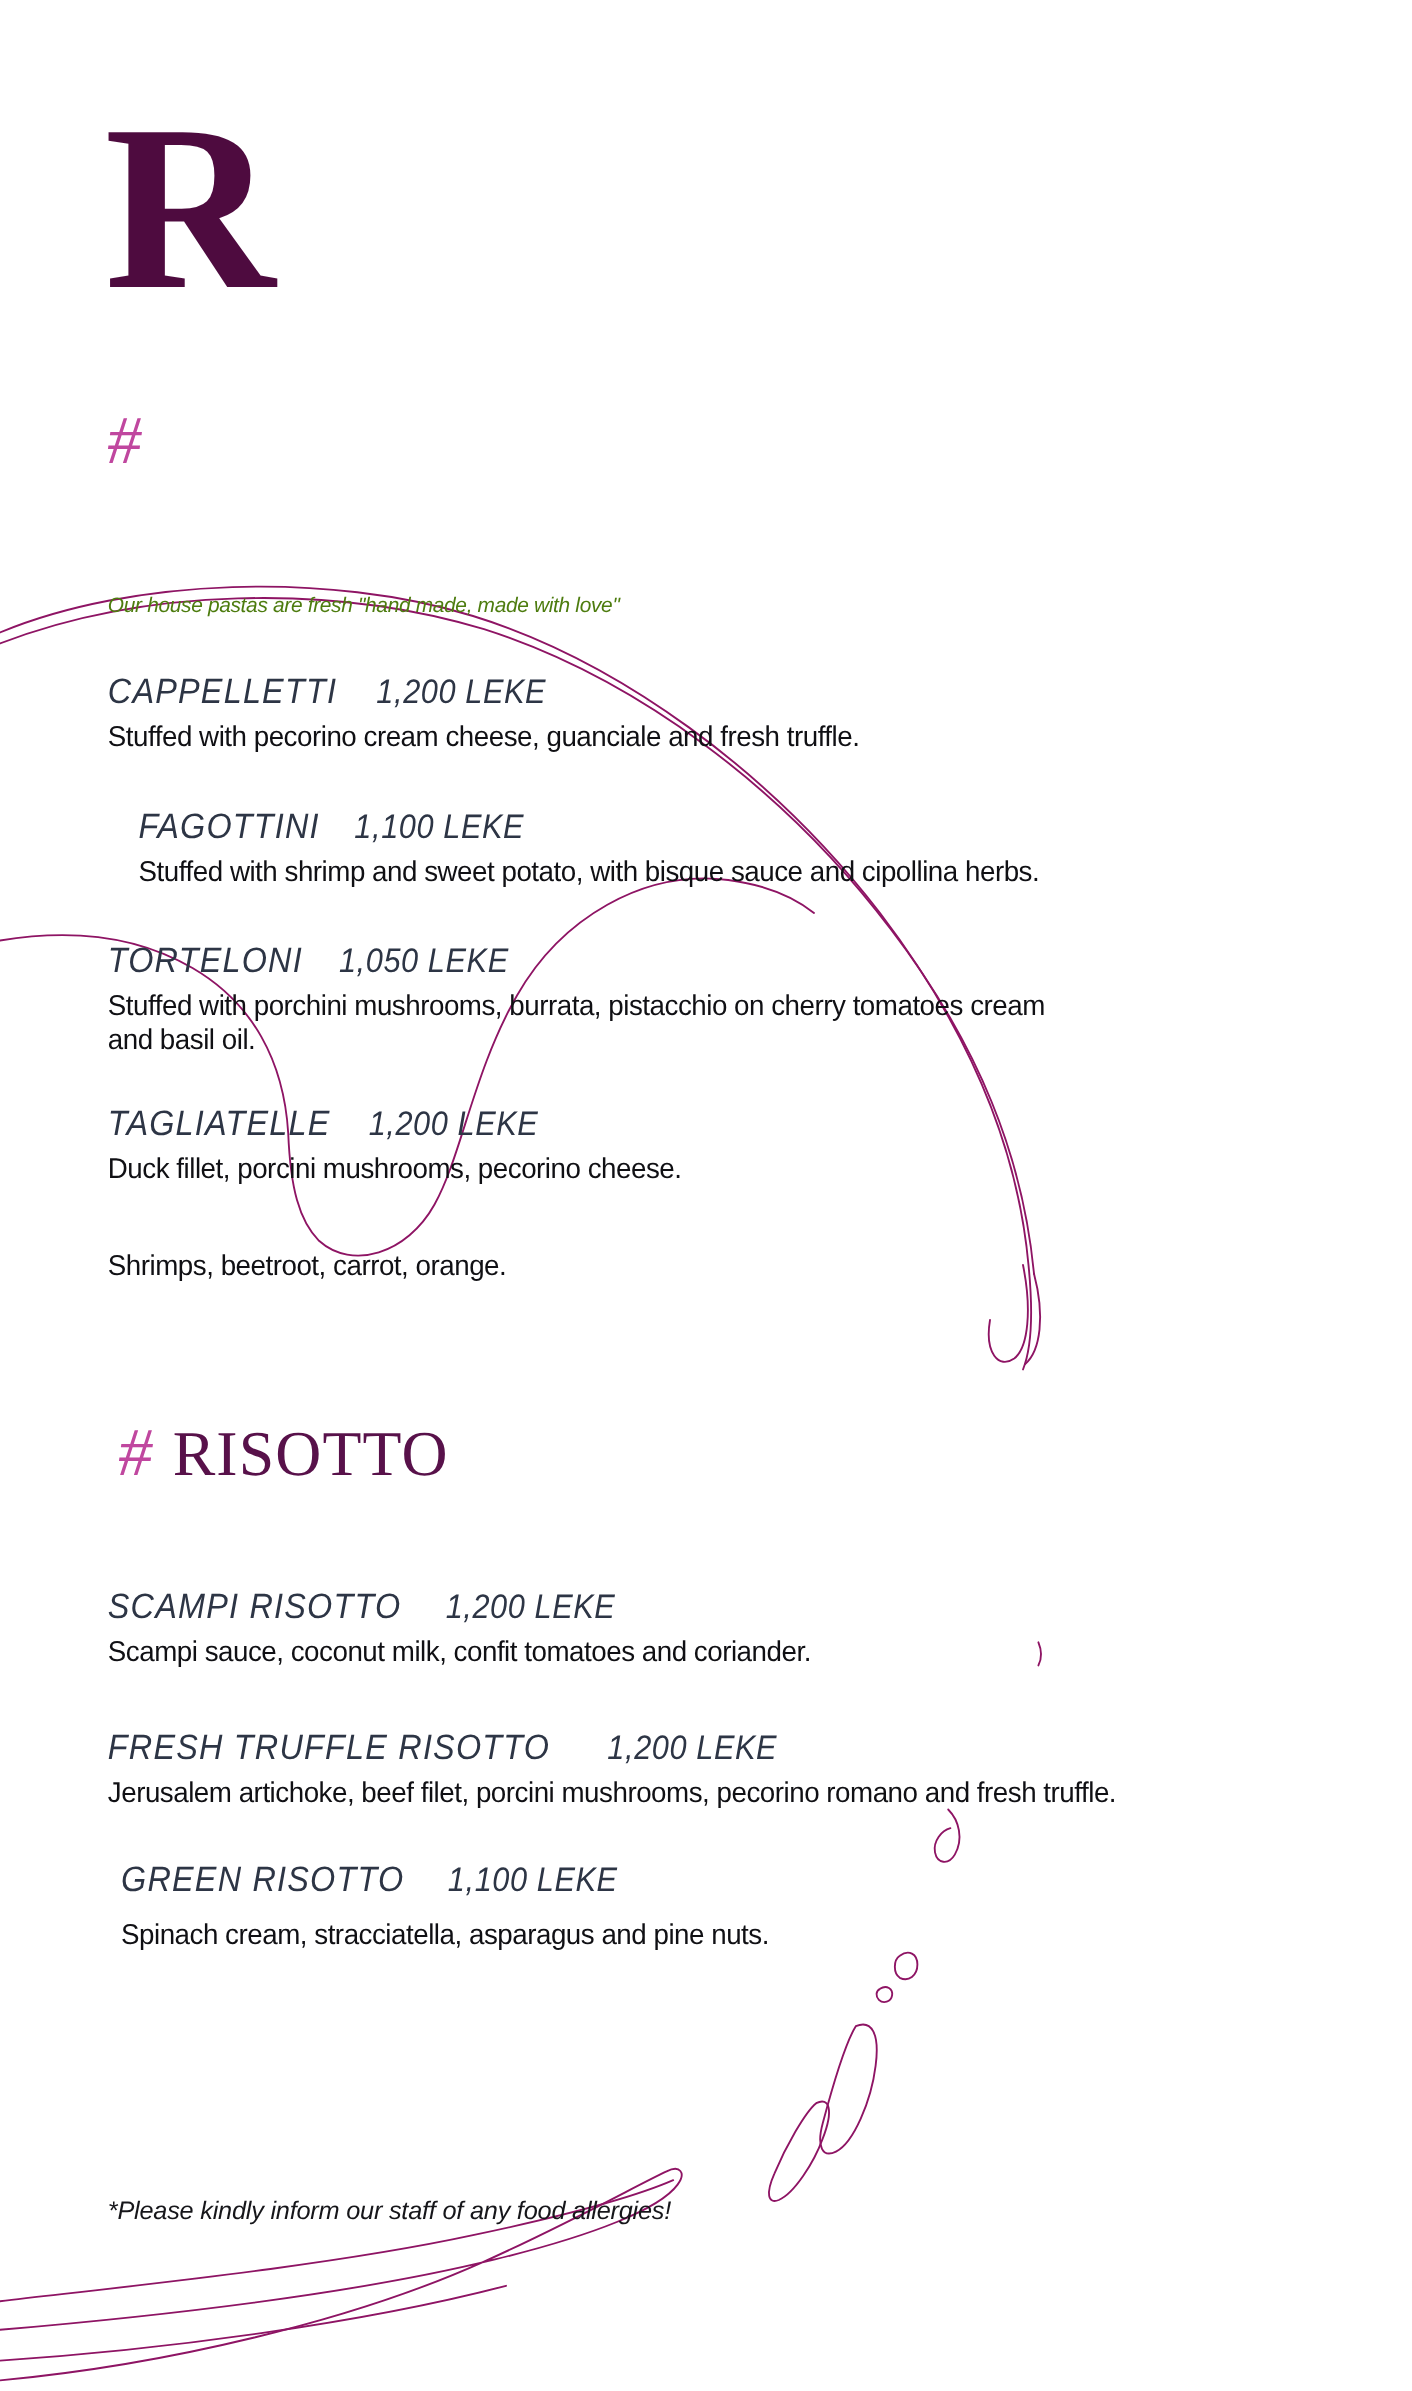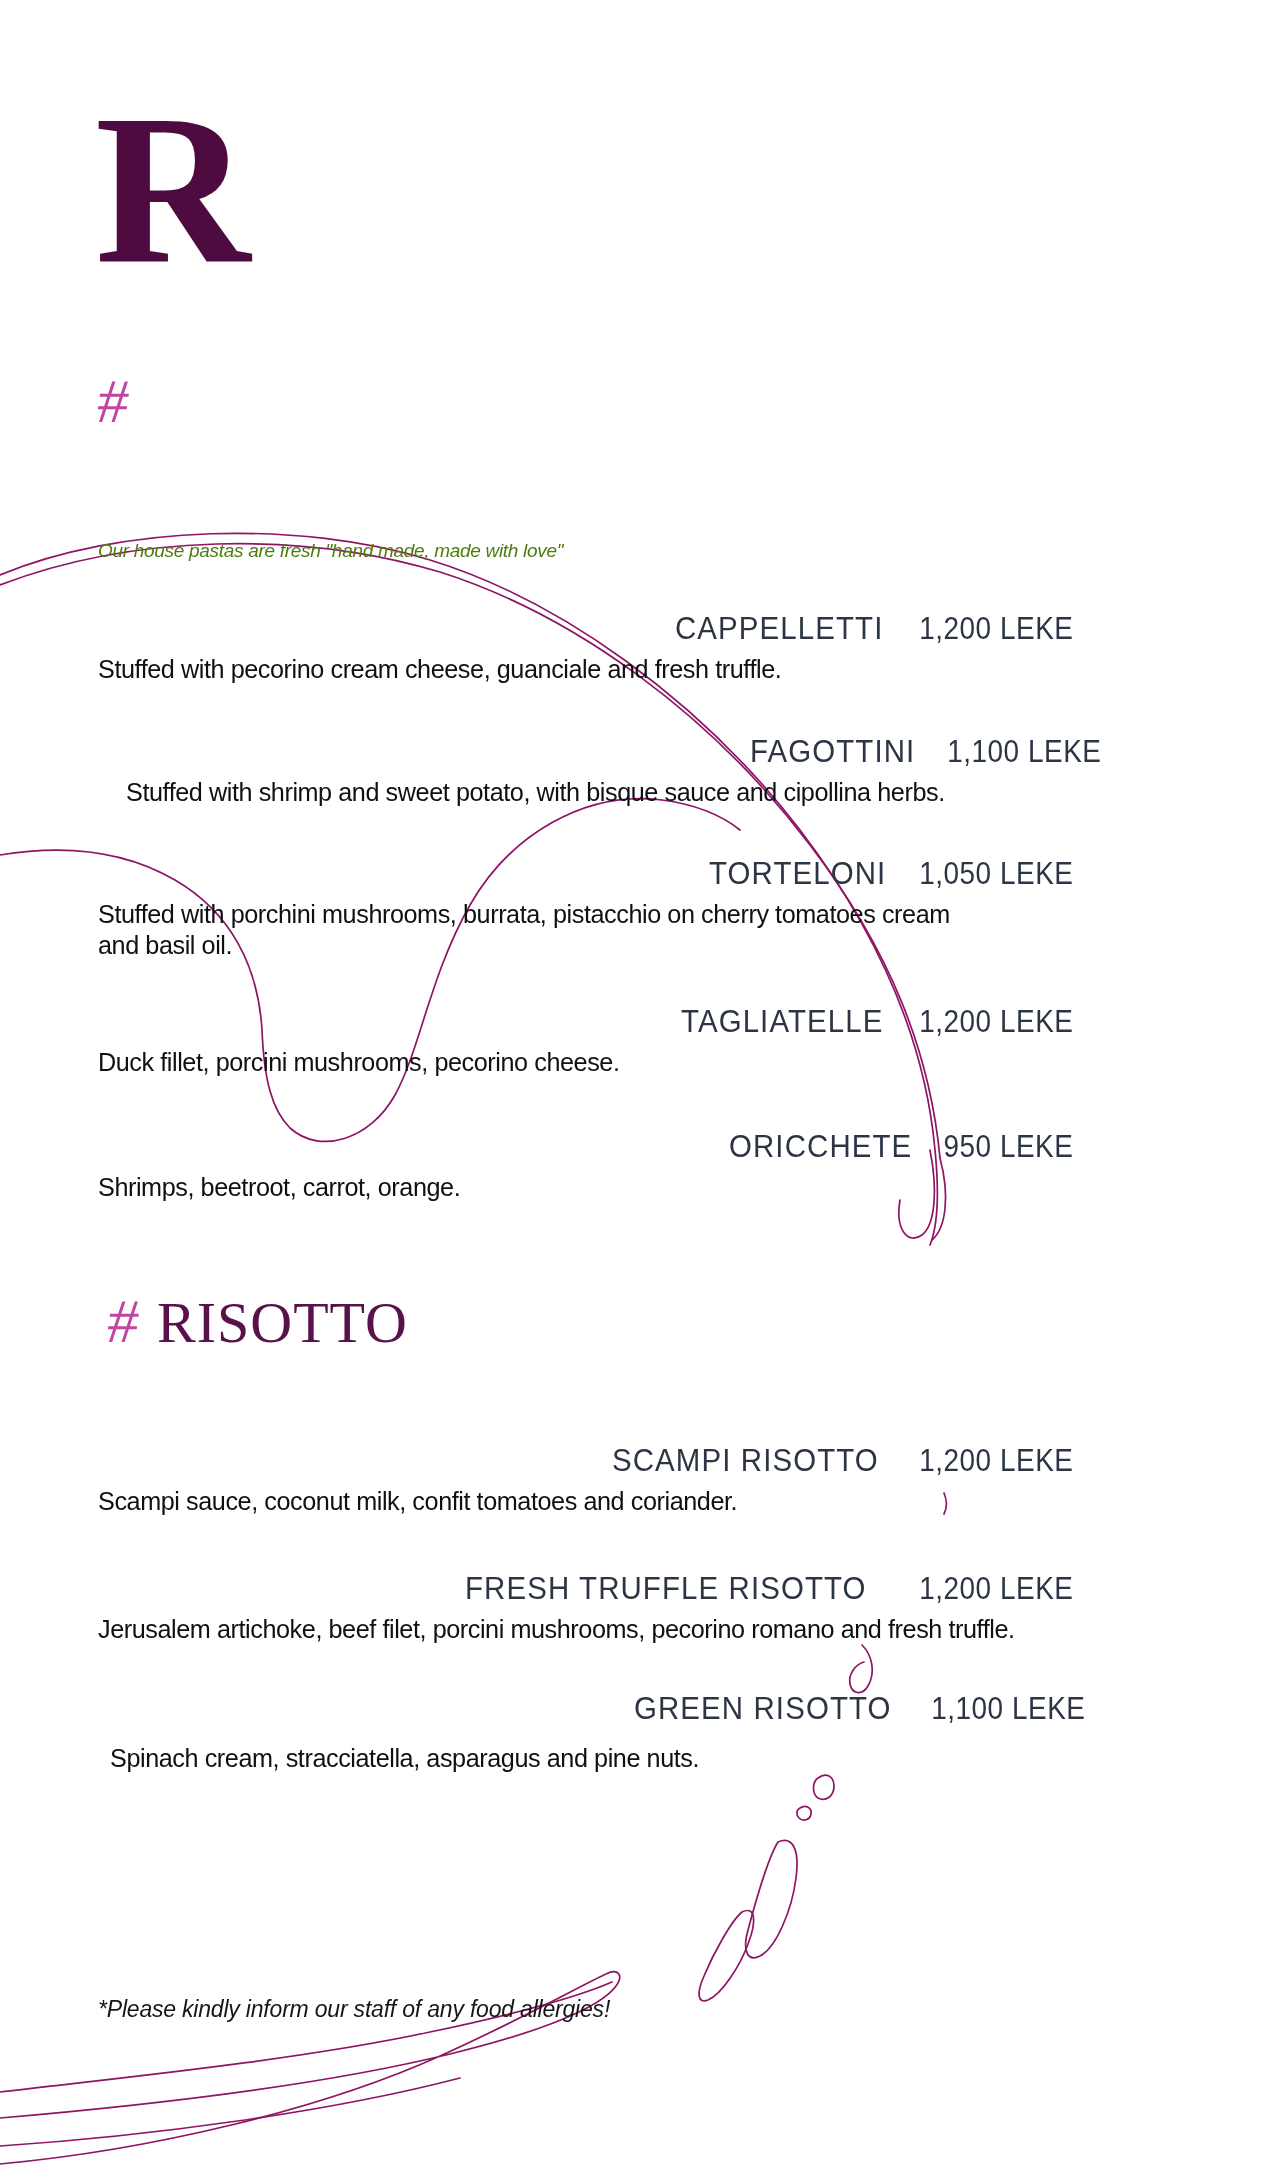--- a/index.html
+++ b/index.html
@@ -93,21 +93,22 @@
 
   
   .item {
     position: absolute;
     left: 98px;
     width: 975px;
   }
   .item-row {
     display: flex;
     align-items: baseline;
-    justify-content: flex-end;
+    justify-content: flex-start;
+    font-style: italic;
   }
   .item-name {
     font-family: "Liberation Sans Narrow", "Liberation Sans", sans-serif;
     font-size: 32px;
     letter-spacing: 1.2px;
     color: #2d3545;
     font-weight: 400;
     transform: scaleX(0.92);
     transform-origin: left center;
     white-space: nowrap;
@@ -217,24 +218,20 @@
 
     <div class="item" style="top:1003px;">
       <div class="item-row">
         <span class="item-name">TAGLIATELLE</span>
         <span class="item-price">1,200 LEKE</span>
       </div>
       <div class="item-desc">Duck fillet, porcini mushrooms, pecorino cheese.</div>
     </div>
 
     <div class="item" style="top:1128px;">
-      <div class="item-row">
-        <span class="item-name">ORICCHETE</span>
-        <span class="item-price">950 LEKE</span>
-      </div>
       <div class="item-desc">Shrimps, beetroot, carrot, orange.</div>
     </div>
 
     <div class="section-head" style="left:108px; top:1290px;">
       <span class="hash">#</span>
       <span class="section-title">RISOTTO</span>
     </div>
 
     <div class="item" style="top:1442px;">
       <div class="item-row">

